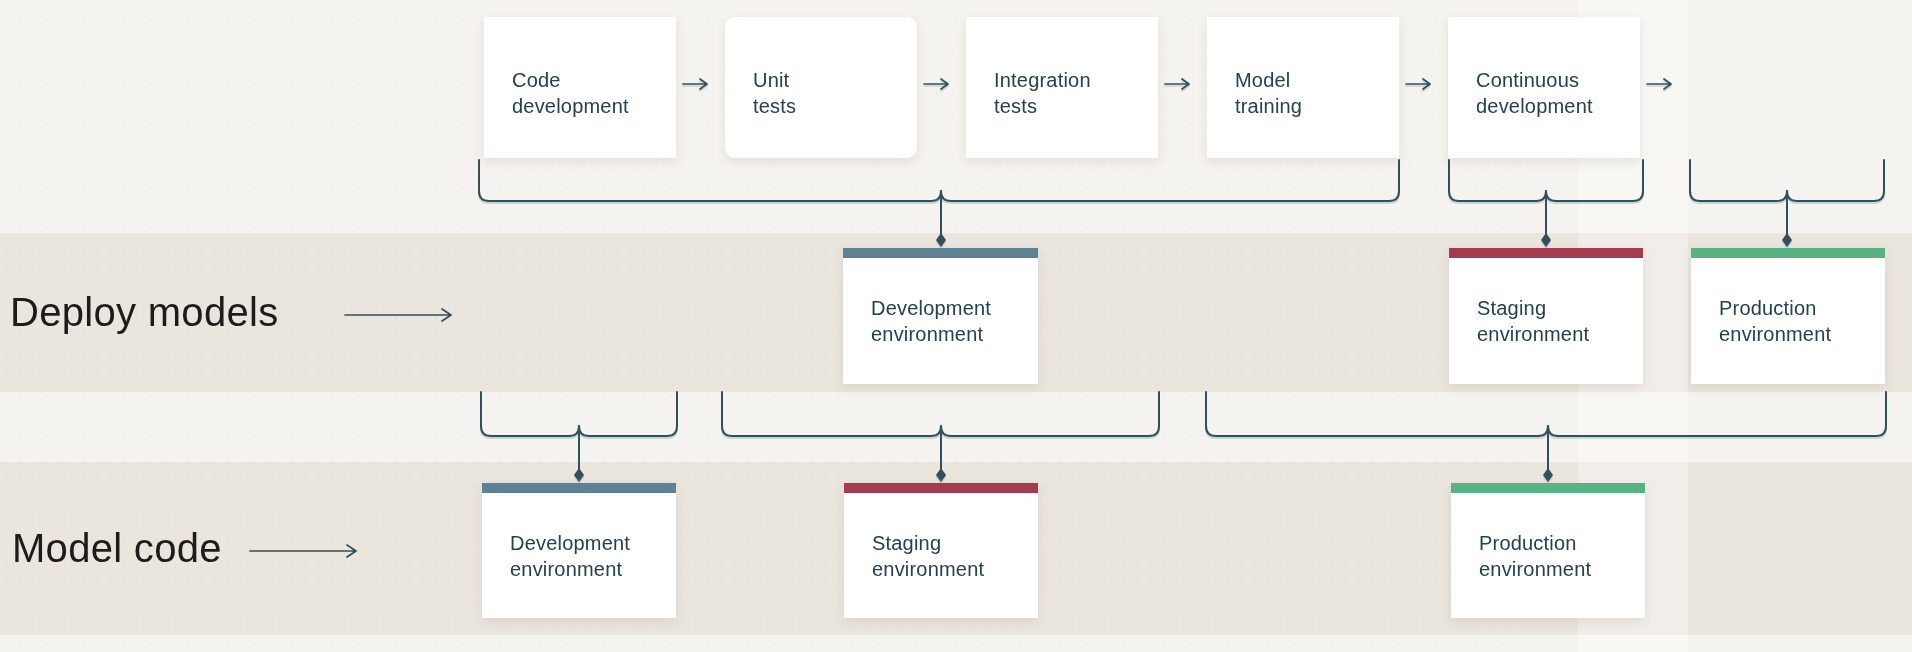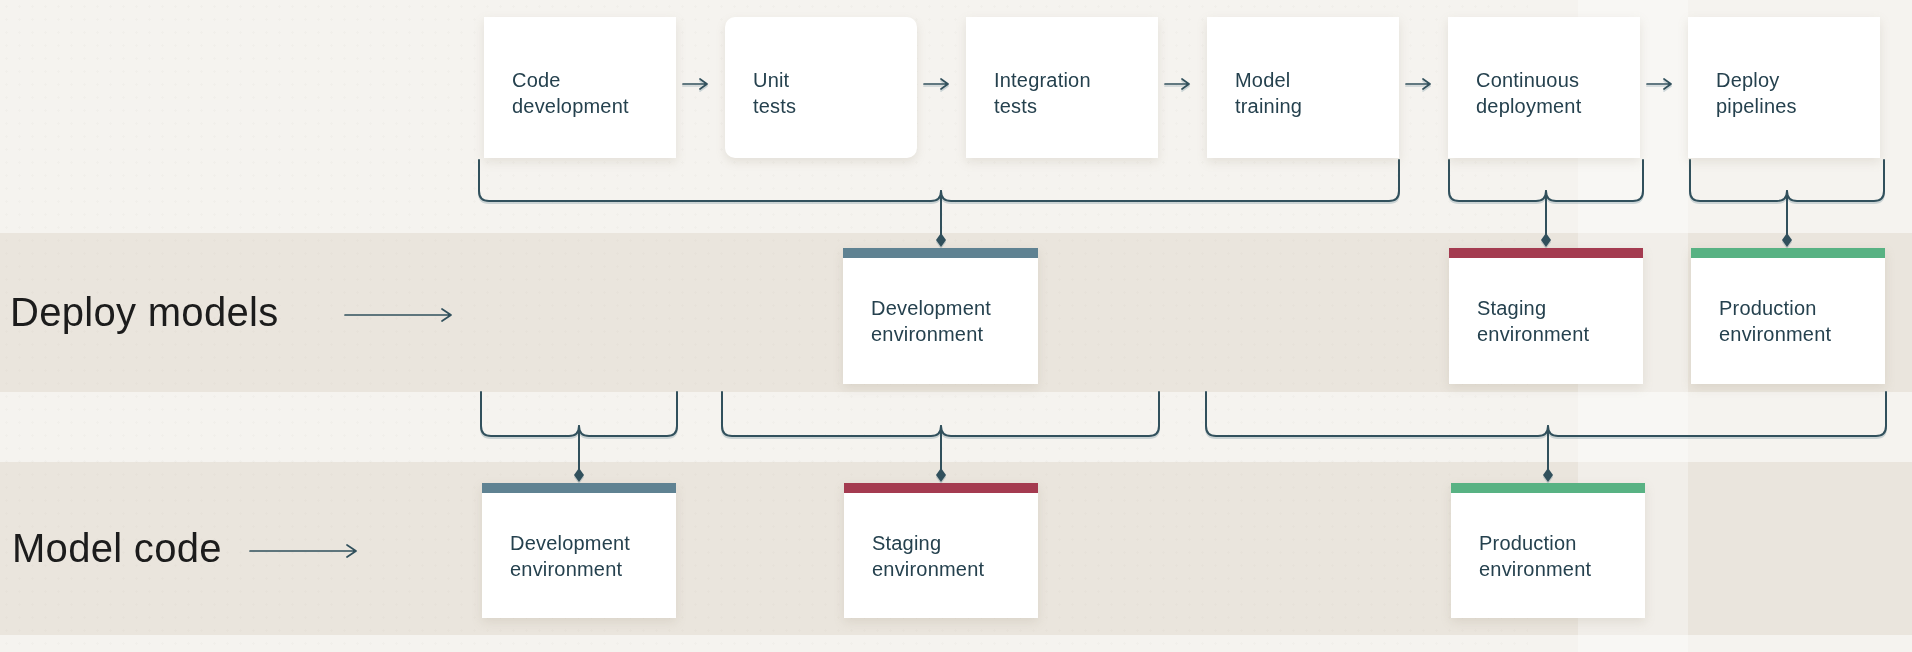--- a/index.html
+++ b/index.html
@@ -130,26 +130,21 @@
 tests</div>
   </div>
   <div class="node" style="left:1207px;top:17px;width:192px;height:141px;">
     <div class="bar"></div>
     <div class="box-label">Model
 training</div>
   </div>
   <div class="node" style="left:1448px;top:17px;width:192px;height:141px;">
     <div class="bar"></div>
     <div class="box-label">Continuous
-deployment</div>
-  </div>
-  <div class="node" style="left:1688px;top:17px;width:192px;height:141px;">
-    <div class="bar"></div>
-    <div class="box-label">Deploy
-pipelines</div>
+development</div>
   </div>
 
   <div class="row-label row-label-models">
     <span class="big-text">Deploy models</span>
     <svg width="115" height="16" viewBox="0 0 115 16">
       <path d="M1,8 H106 M98,2 L107,8 L98,14"></path>
     </svg>
   </div>
 
   <div class="node" style="left:843px;top:248px;width:195px;height:136px;">

